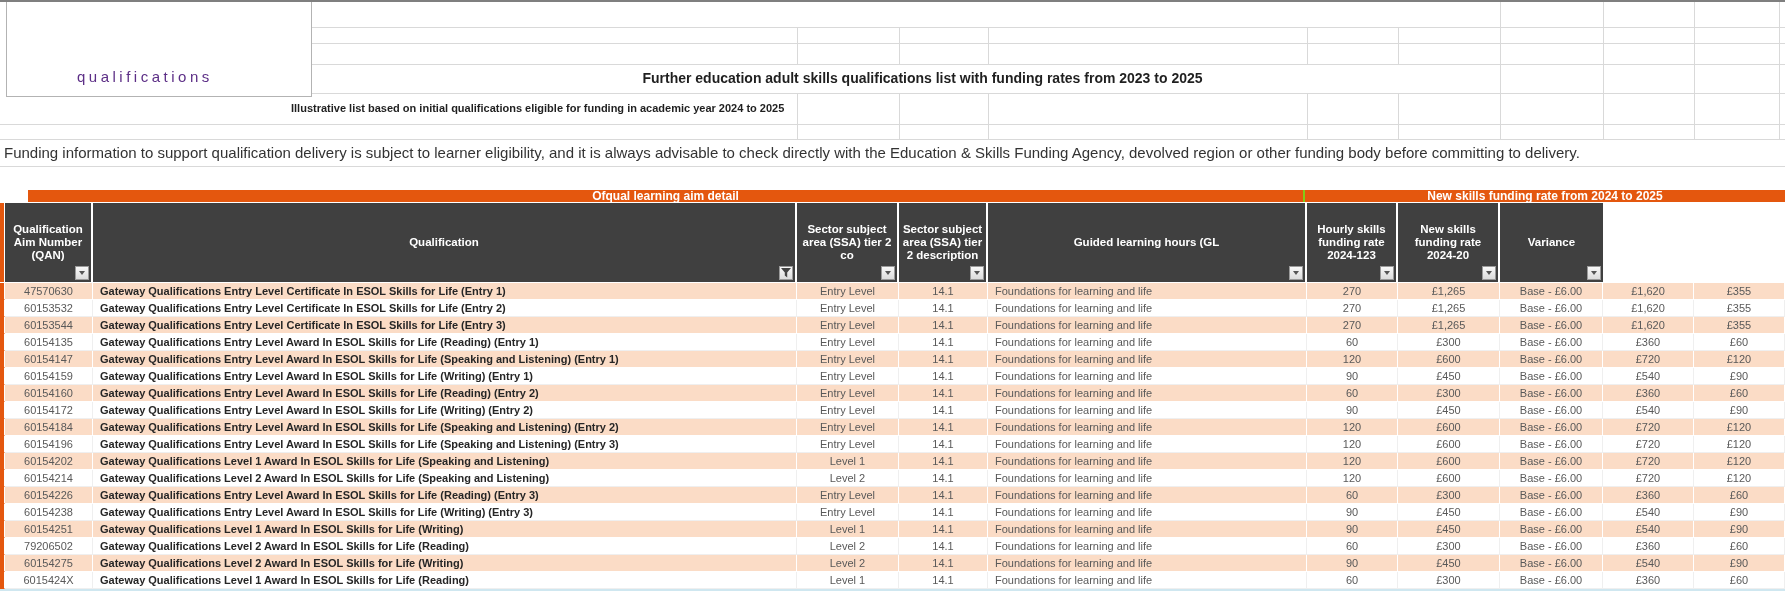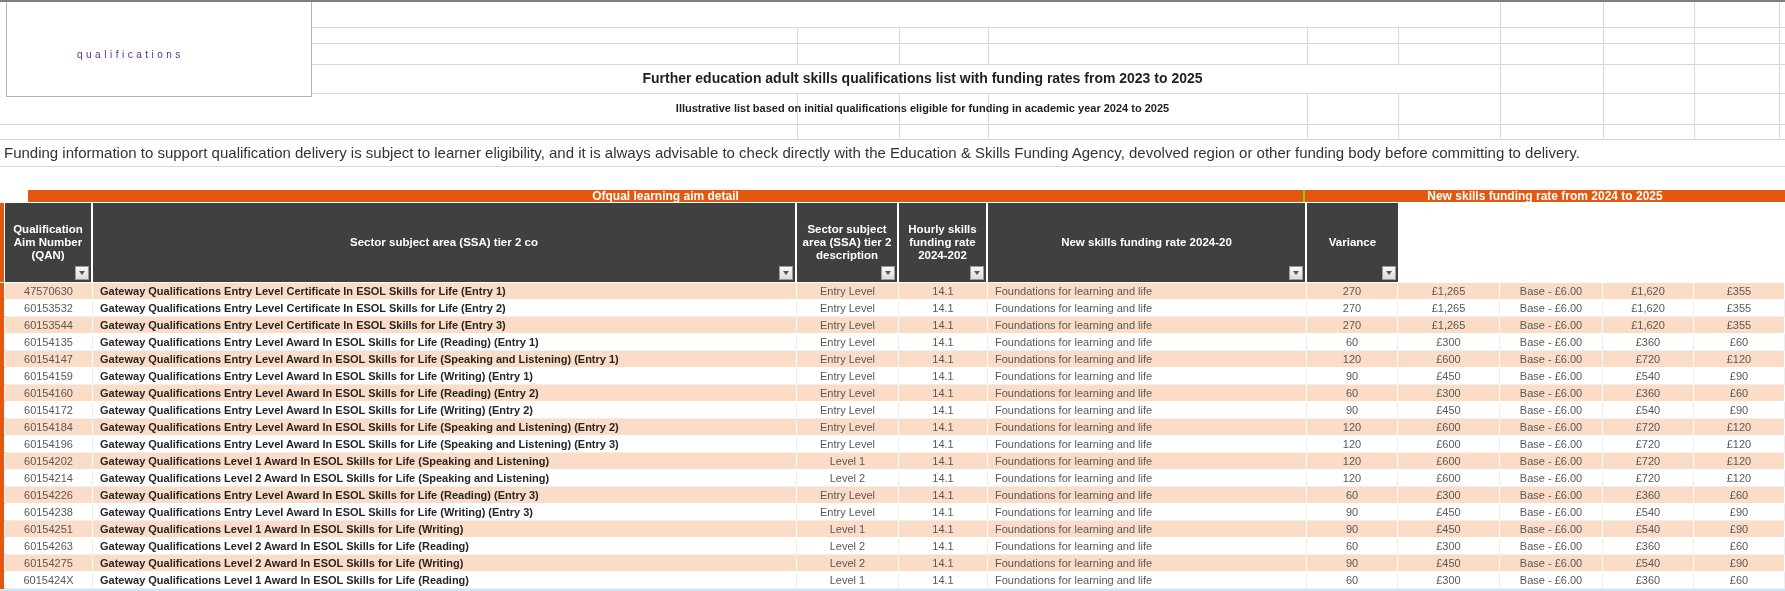--- a/index.html
+++ b/index.html
@@ -14,30 +14,30 @@
   .gridline{position:absolute;background:#d9d9d9;}
   #logo-box{
     position:absolute;left:6px;top:2px;width:306px;height:95px;
     background:#ffffff;border:1px solid #b3b3b3;border-top:none;box-sizing:border-box;z-index:3;
   }
   #logo-brand{
     position:absolute;left:26px;top:4px;font-size:42px;line-height:46px;
     letter-spacing:7px;color:#5c2e86;font-weight:400;
   }
   #logo-sub{
-    position:absolute;left:70px;top:44px;font-size:10px;line-height:18px;
+    position:absolute;left:70px;top:66px;font-size:15px;line-height:18px;
     letter-spacing:3.5px;color:#5c2e86;font-weight:400;
   }
   #main-title{
     position:absolute;left:285px;top:64px;width:1275px;height:29px;line-height:29px;
     text-align:center;font-size:14px;font-weight:bold;color:#1f1f1f;z-index:2;
   }
   #subtitle{
-    position:absolute;left:285px;top:93px;width:1275px;height:31px;line-height:31px;
-    text-align:center;font-size:11px;font-weight:bold;color:#1f1f1f;z-index:2;
+    position:absolute;left:291px;top:93px;width:1275px;height:31px;line-height:31px;
+    text-align:left;font-size:11px;font-weight:bold;color:#1f1f1f;z-index:2;
   }
   #note{
     position:absolute;left:4px;top:139px;width:1760px;height:27px;line-height:27px;
     font-size:15px;color:#333333;z-index:2;white-space:nowrap;
   }
   
   #table{position:absolute;left:0;top:190px;width:1785px;z-index:4;}
   .band-row{display:grid;grid-template-columns:1305px 480px;height:12px;}
   .band-cell{
     background:#e4570e;color:#ffffff;font-weight:bold;font-size:12px;line-height:12px;
@@ -123,33 +123,47 @@
   </div>
   <div class="header-row" id="header-row">
     <div class="hstrip"></div>
   <div class="hcell">
         <span>Qualification Aim Number (QAN)</span>
         <button class="filter-btn">
           <span class="tri"></span>
         </button>
       </div>
       <div class="hcell">
+        <span>Qualification</span>
+        <button class="filter-btn">
+          <svg width="10" height="10" viewBox="0 0 10 10">
+            <path d="M0 0 H10 L6.2 4.5 V9.5 L3.8 7.6 V4.5 Z" fill="#444"></path>
+          </svg>
+        </button>
+      </div>
+      <div class="hcell">
         <span>Sector subject area (SSA) tier 2 co</span>
         <button class="filter-btn">
           <span class="tri"></span>
         </button>
       </div>
       <div class="hcell">
         <span>Sector subject area (SSA) tier 2 description</span>
         <button class="filter-btn">
           <span class="tri"></span>
         </button>
       </div>
       <div class="hcell">
-        <span>Hourly skills funding rate 2024-202</span>
+        <span>Guided learning hours (GL</span>
+        <button class="filter-btn">
+          <span class="tri"></span>
+        </button>
+      </div>
+      <div class="hcell">
+        <span>Hourly skills funding rate 2024-123</span>
         <button class="filter-btn">
           <span class="tri"></span>
         </button>
       </div>
       <div class="hcell">
         <span>New skills funding rate 2024-20</span>
         <button class="filter-btn">
           <span class="tri"></span>
         </button>
       </div>
@@ -351,21 +365,21 @@
         <div class="cell a-c">14.1</div>
         <div class="cell a-l">Foundations for learning and life</div>
         <div class="cell a-c">90</div>
         <div class="cell a-c">£450</div>
         <div class="cell a-c">Base - £6.00</div>
         <div class="cell a-c">£540</div>
         <div class="cell a-c">£90</div>
       </div>
       <div class="drow white">
         <div class="cell strip"></div>
-        <div class="cell a-c">60154263</div>
+        <div class="cell a-c">79206502</div>
         <div class="cell a-l qual">Gateway Qualifications Level 2 Award In ESOL Skills for Life (Reading)</div>
         <div class="cell a-c">Level 2</div>
         <div class="cell a-c">14.1</div>
         <div class="cell a-l">Foundations for learning and life</div>
         <div class="cell a-c">60</div>
         <div class="cell a-c">£300</div>
         <div class="cell a-c">Base - £6.00</div>
         <div class="cell a-c">£360</div>
         <div class="cell a-c">£60</div>
       </div>

